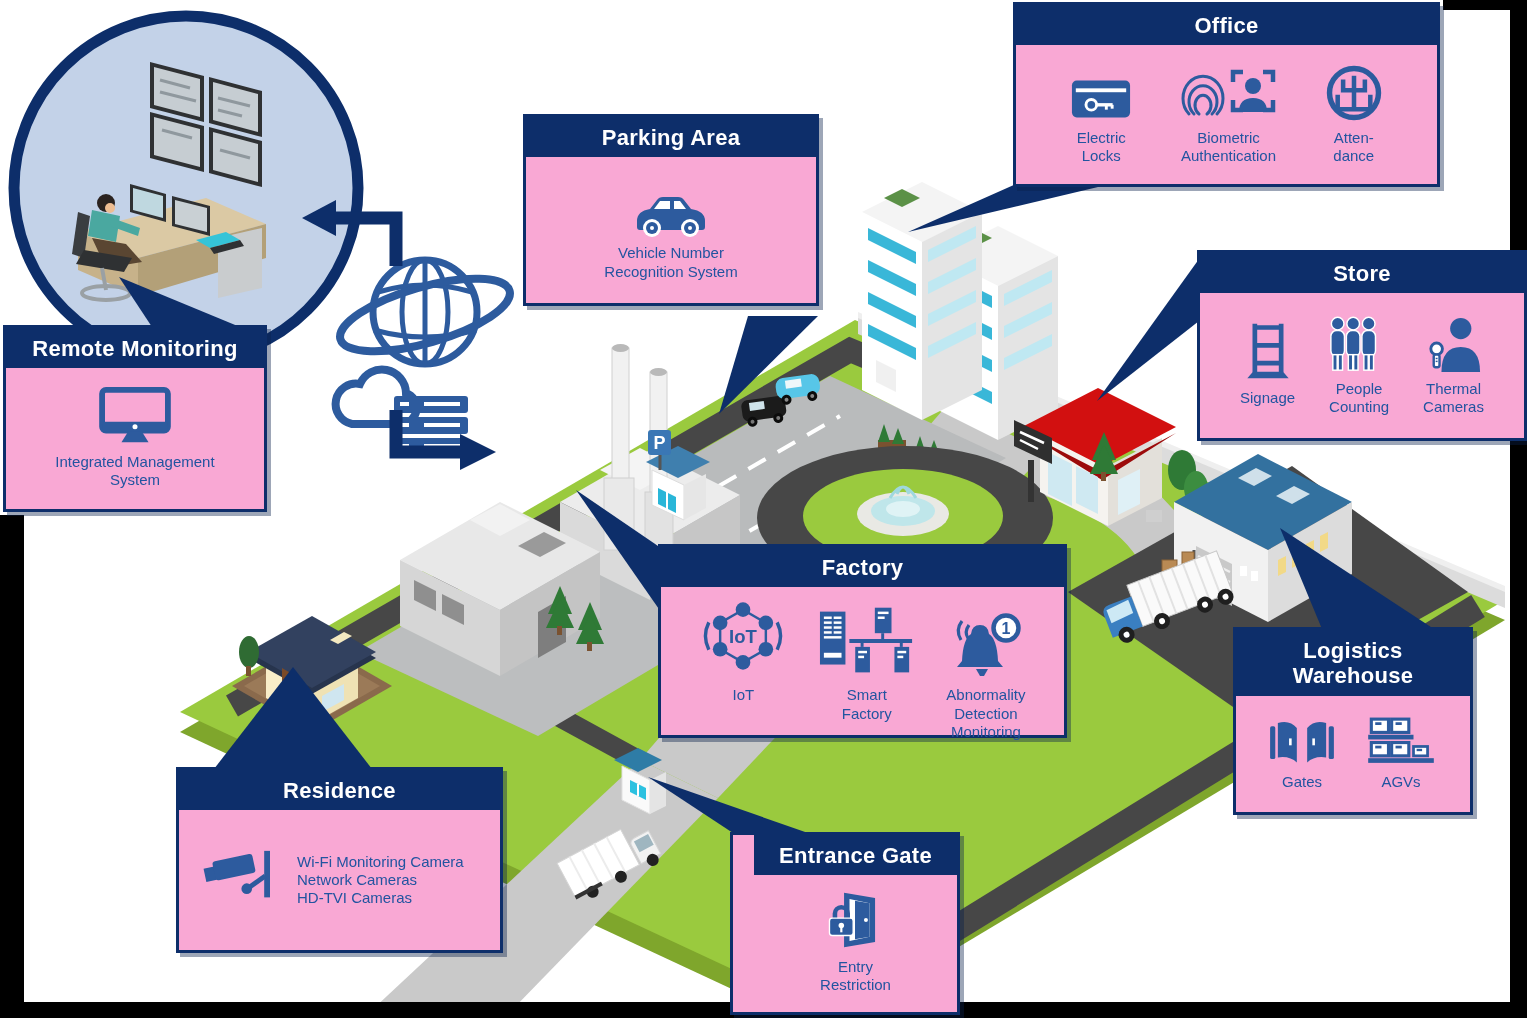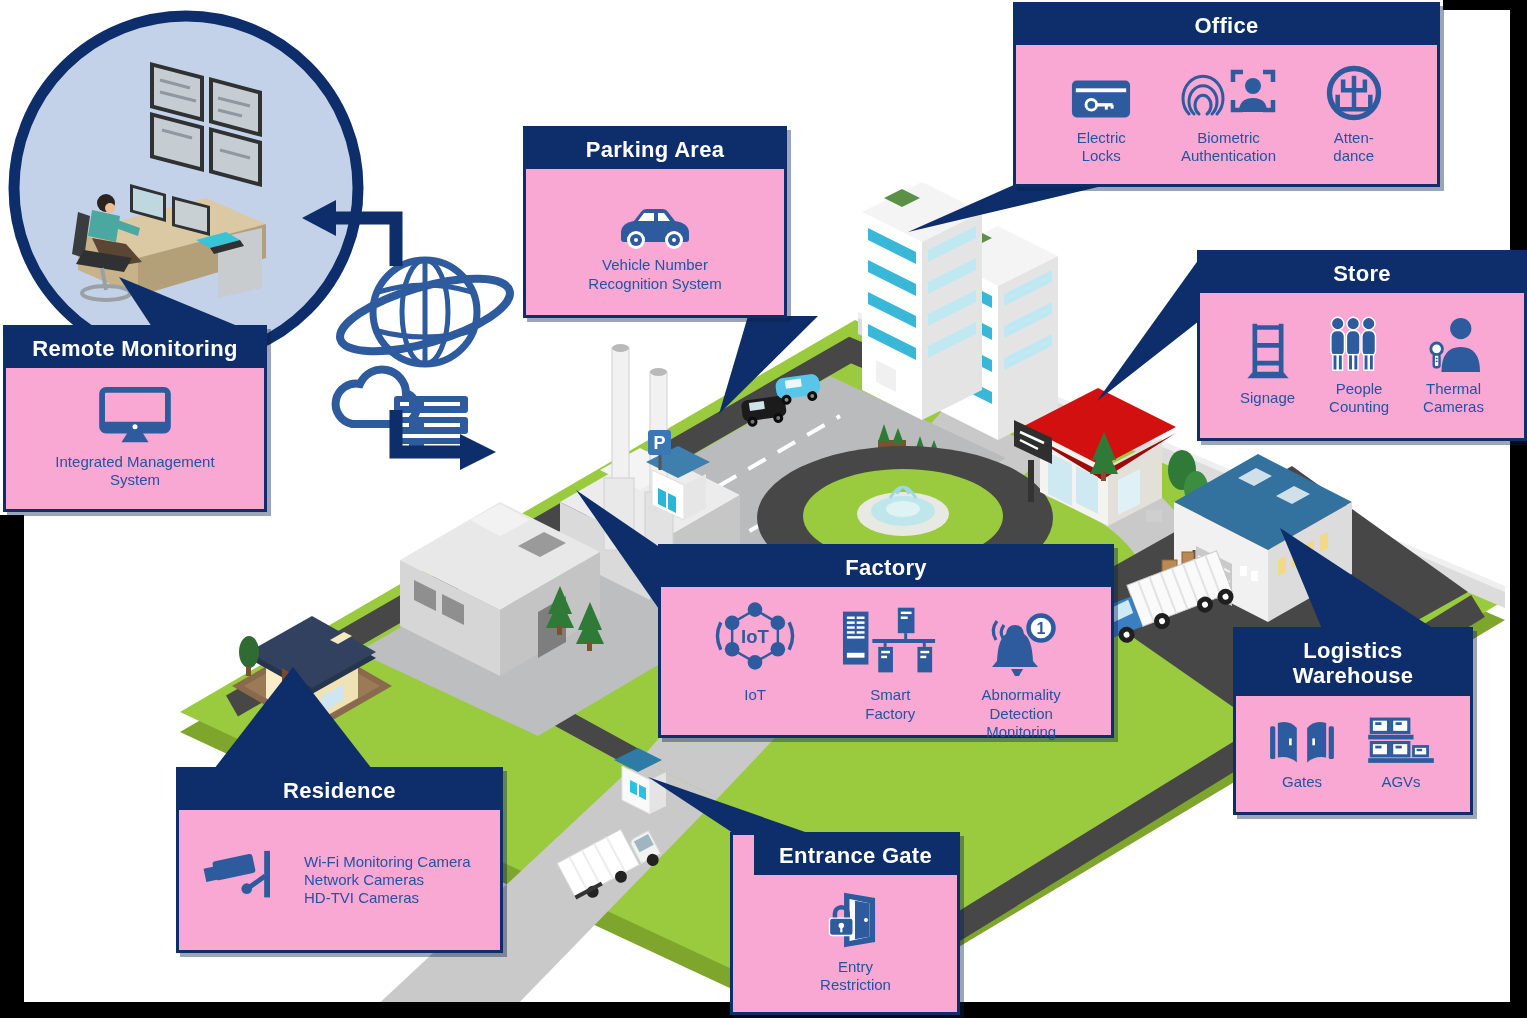--- a/index.html
+++ b/index.html
@@ -13,21 +13,21 @@
   #scene{position:absolute;left:0;top:0;z-index:1;}
   .callout{position:absolute;border:3px solid var(--navy);background:#f9a8d4;
            box-shadow:4px 4px 0 rgba(10,32,74,.4);z-index:5;display:flex;flex-direction:column;}
   .hd{background:var(--navy);color:#fff;font-weight:bold;font-size:22px;text-align:center;
       padding:8px 4px 7px;line-height:1.15;white-space:pre-line;flex:0 0 auto;letter-spacing:.3px;}
   .bd{flex:1;display:flex;align-items:center;justify-content:space-evenly;padding:6px 8px;}
   .item{display:flex;flex-direction:column;align-items:center;gap:7px;}
   .iconbox{display:flex;align-items:flex-end;justify-content:center;height:58px;}
   .lbl{color:var(--lbl);font-size:15px;line-height:1.22;text-align:center;white-space:pre-line;}
   .bd.leftalign{justify-content:flex-start;gap:18px;padding-left:20px;}
-  .lbl.leftalign{text-align:left;margin-left:7px;}
+  .lbl.leftalign{text-align:left;}
   svg text{font-family:"Liberation Sans",sans-serif;}
 </style>
 </head>
 <body>
 
 <svg id="scene" width="1527" height="1018" viewBox="0 0 1527 1018">
 
   <g>
     <circle cx="186" cy="188" r="172" fill="#c3d2e8" stroke="#0d2e6a" stroke-width="11"></circle>
 
@@ -365,21 +365,21 @@
           <circle cx="38" cy="42" r="2.6" fill="#fff"></circle>
           <polygon points="31,47 45,47 52,58 24,58" fill="#2d5b9e"></polygon>
         </svg>
       </span>
       <span class="lbl">Integrated Management
 System</span>
     </div>
   </div>
 </div>
 
-<div class="callout" style="left:523px;top:126px;width:264px;height:192px;">
+<div class="callout" style="left:523px;top:114px;width:296px;height:192px;">
   <div class="hd">Parking Area</div>
   <div class="bd">
     <div class="item">
       <span class="iconbox">
         <svg width="78" height="46" viewBox="0 0 78 46">
           <path d="M5,36 v-6 q0,-10 13,-12 l7,-9 q2,-3 6,-3 h15 q4,0 6,3 l7,9 q14,2 14,12 v6 q0,3 -3,3 h-62 q-3,0 -3,-3 z" fill="#2d5b9e"></path>
           <path d="M28,10 h10 v8 h-16 z" fill="#fff"></path>
           <path d="M42,10 h6 l6,8 h-12 z" fill="#fff"></path>
           <circle cx="20" cy="37" r="9" fill="#fff"></circle>
             <circle cx="58" cy="37" r="9" fill="#fff"></circle>
@@ -497,21 +497,21 @@
           <line x1="10" y1="44" x2="12" y2="44" stroke="#2d5b9e" stroke-width="1.5"></line>
           <line x1="10" y1="47" x2="12" y2="47" stroke="#2d5b9e" stroke-width="1.5"></line>
         </svg>
       </span>
       <span class="lbl">Thermal
 Cameras</span>
     </div>
   </div>
 </div>
 
-<div class="callout" style="left:658px;top:544px;width:456px;height:194px;">
+<div class="callout" style="left:658px;top:544px;width:409px;height:194px;">
   <div class="hd">Factory</div>
   <div class="bd" style="align-items:flex-start;padding-top:10px;">
     <div class="item">
       <span class="iconbox" style="height:82px;">
         <svg width="88" height="82" viewBox="0 0 88 84">
           <g stroke="#2d5b9e" stroke-width="2.5">
             <line x1="44" y1="67" x2="20.6" y2="53.5"></line>
               <line x1="20.6" y1="53.5" x2="20.6" y2="26.5"></line>
             <line x1="20.6" y1="26.5" x2="44" y2="13"></line>
               <line x1="44" y1="13" x2="67.4" y2="26.5"></line>

